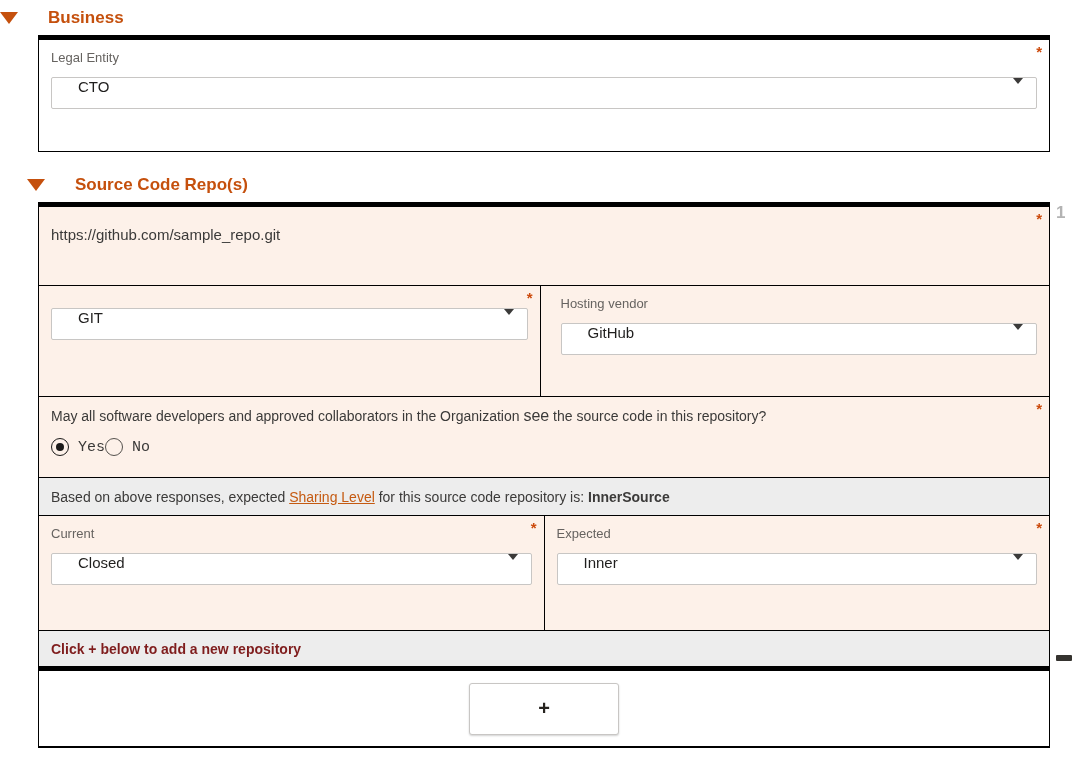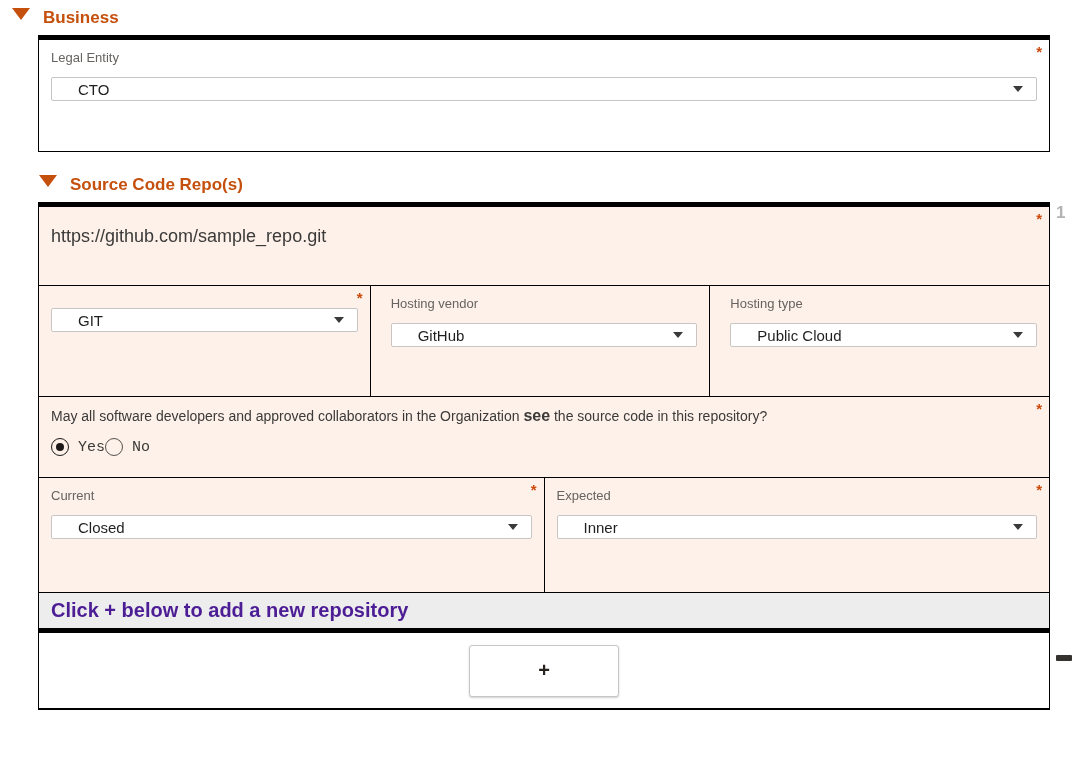--- a/index.html
+++ b/index.html
@@ -1,64 +1,64 @@
 <!DOCTYPE html>
 <html><head>
 <meta charset="utf-8">
 <style>
   * { margin: 0; padding: 0; box-sizing: border-box; }
   html, body { background: #fff; }
   body { font-family: "Liberation Sans", sans-serif; }
   .page { position: relative; width: 1089px; height: 762px; background: #fff; overflow: hidden; }
 
   
-  .section-header { display: flex; align-items: flex-start; gap: 13px; padding-left: 12px; cursor: pointer; }
+  .section-header { display: flex; align-items: center; gap: 30px; cursor: pointer; }
   .section-header.first { padding-top: 8px; }
   .section-header.second { margin-top: 23px; margin-left: 27px; }
   .tri-down { width: 0; height: 0; border-left: 9px solid transparent; border-right: 9px solid transparent; border-top: 12px solid #c5500d; }
   .section-title { font-size: 17px; font-weight: bold; color: #c5500d; }
 
   
   .panel { position: relative; margin-left: 38px; width: 1012px; border: 1px solid #000; border-top: 5px solid #000; }
   .panel.business { margin-top: 7px; height: 117px; background: #fff; padding: 10px 12px; }
   .panel.repos { margin-top: 7px; background: #fdf1e9; }
 
   .field-label { font-size: 13px; color: #666360; }
   .req { position: absolute; top: 3px; right: 7px; color: #cc4a0c; font-weight: bold; font-size: 15px; }
 
-  .dropdown { margin-top: 12px; height: 24px; background: #fff; border: 1px solid #c8c6c4; border-radius: 2px;
-              display: flex; align-items: center; justify-content: space-between; padding: 0 13px 0 26px; cursor: pointer; }
+  .dropdown { margin-top: 12px; height: 32px; background: #fff; border: 1px solid #c8c6c4; border-radius: 2px;
+              display: flex; justify-content: space-between; padding: 0 13px 0 26px; cursor: pointer; }
   .dropdown .val { font-size: 15px; color: #201f1e; }
   .caret { width: 0; height: 0; border-left: 5px solid transparent; border-right: 5px solid transparent; border-top: 6px solid #3b3a39; }
 
   
   .row { position: relative; border-bottom: 1px solid #000; }
   .row-url { height: 79px; padding: 10px 12px; }
-  .url-value { margin-top: 9px; font-size: 18px; color: #3b3a39; }
+  .url-value { margin-top: 9px; font-size: 15px; color: #3b3a39; }
   .row-cols3 { display: flex; height: 111px; }
   .row-cols3 .col { position: relative; flex: 1 1 0; padding: 10px 12px; }
   .row-cols3 .col + .col { border-left: 1px solid #000; padding-left: 20px; }
   .row-question { height: 81px; padding: 10px 12px; }
   .question-text { font-size: 14px; color: #3b3a39; }
-  .question-text .emph { font-weight: bold; font-size: 16px; }
+  .question-text .emph { font-weight: normal; font-size: 16px; }
   .radios { display: flex; align-items: flex-end; margin-top: 13px; font-family: Liberation Mono, monospace; }
   .radio-opt { display: flex; align-items: center; gap: 9px; cursor: pointer; }
   .radio-circle { width: 18px; height: 18px; border-radius: 50%; border: 1px solid #55524e; background: #fdf1e9; position: relative; }
   .radio-circle.checked { border-color: #1b1a19; }
   .radio-circle.checked::after { content: ""; position: absolute; left: 4px; top: 4px; width: 8px; height: 8px; border-radius: 50%; background: #1b1a19; }
   .radio-label { font-size: 15px; color: #3b3a39; }
   .row-note { height: 38px; background: #ededed; display: flex; align-items: center; padding: 0 12px; font-size: 14px; color: #3b3a39; }
   .row-note a { color: #c55a11; text-decoration: underline; cursor: pointer; }
   .row-note .strong { font-weight: bold; }
   .note-line { white-space: pre-wrap; }
   .row-cols2 { display: flex; height: 115px; }
   .row-cols2 .col { position: relative; flex: 1 1 0; padding: 10px 12px; }
   .row-cols2 .col + .col { border-left: 1px solid #000; }
   .row-hint { height: 40px; background: #ededed; display: flex; align-items: center; padding: 0 12px;
-              font-size: 20px; font-weight: bold; color: #4c1d95; border-bottom: 5px solid #000; }
+              font-size: 14px; font-weight: bold; color: #7f1d1d; border-bottom: 5px solid #000; }
   .row-footer { height: 75px; background: #fff; display: flex; align-items: center; justify-content: center; border-bottom: none; }
   .panel.repos { border-bottom-width: 2px; }
   .add-btn { width: 150px; height: 52px; background: #fff; border: 1px solid #c8c6c4; border-radius: 3px;
              font-size: 20px; font-weight: bold; color: #26231f; cursor: pointer; box-shadow: 0 1px 2px rgba(0,0,0,0.18);
              font-family: "Liberation Sans", sans-serif; }
 
   
   .repo-count { position: absolute; left: 1056px; top: 203px; font-size: 17px; font-weight: bold; color: #b3b3b3; }
   .minus-btn { position: absolute; left: 1056px; top: 652px; width: 16px; height: 12px; display: flex; align-items: center; cursor: pointer; }
   .minus-bar { width: 16px; height: 6px; background: #35332f; border-radius: 1px; }
@@ -102,44 +102,40 @@
           <span class="caret"></span>
         </div>
       </div>
       <div class="col">
         <div class="field-label">Hosting vendor</div>
         <div class="dropdown">
           <span class="val">GitHub</span>
           <span class="caret"></span>
         </div>
       </div>
-      <div class="col">
-        <div class="field-label">Hosting type</div>
-        <div class="dropdown">
-          <span class="val">Public Cloud</span>
-          <span class="caret"></span>
-        </div>
-      </div>
     </div>
 
     <div class="row row-question">
       <span class="req">*</span>
       <div class="question-text"><span>May all software developers and approved collaborators in the Organization </span><span class="emph">see</span><span> the source code in this repository?</span></div>
       <div class="radios">
         <label class="radio-opt">
           <span class="radio-circle checked"></span>
           <span class="radio-label">Yes</span>
         </label>
         <label class="radio-opt">
           <span class="radio-circle"></span>
           <span class="radio-label">No</span>
         </label>
       </div>
     </div>
 
+    <div class="row row-note">
+      <span class="note-line"><span>Based on above responses, expected </span><a>Sharing Level</a><span> for this source code repository is: </span><span class="strong">InnerSource</span></span>
+    </div>
 
     <div class="row row-cols2">
       <div class="col">
         <span class="req">*</span>
         <div class="field-label">Current</div>
         <div class="dropdown">
           <span class="val">Closed</span>
           <span class="caret"></span>
         </div>
       </div>

